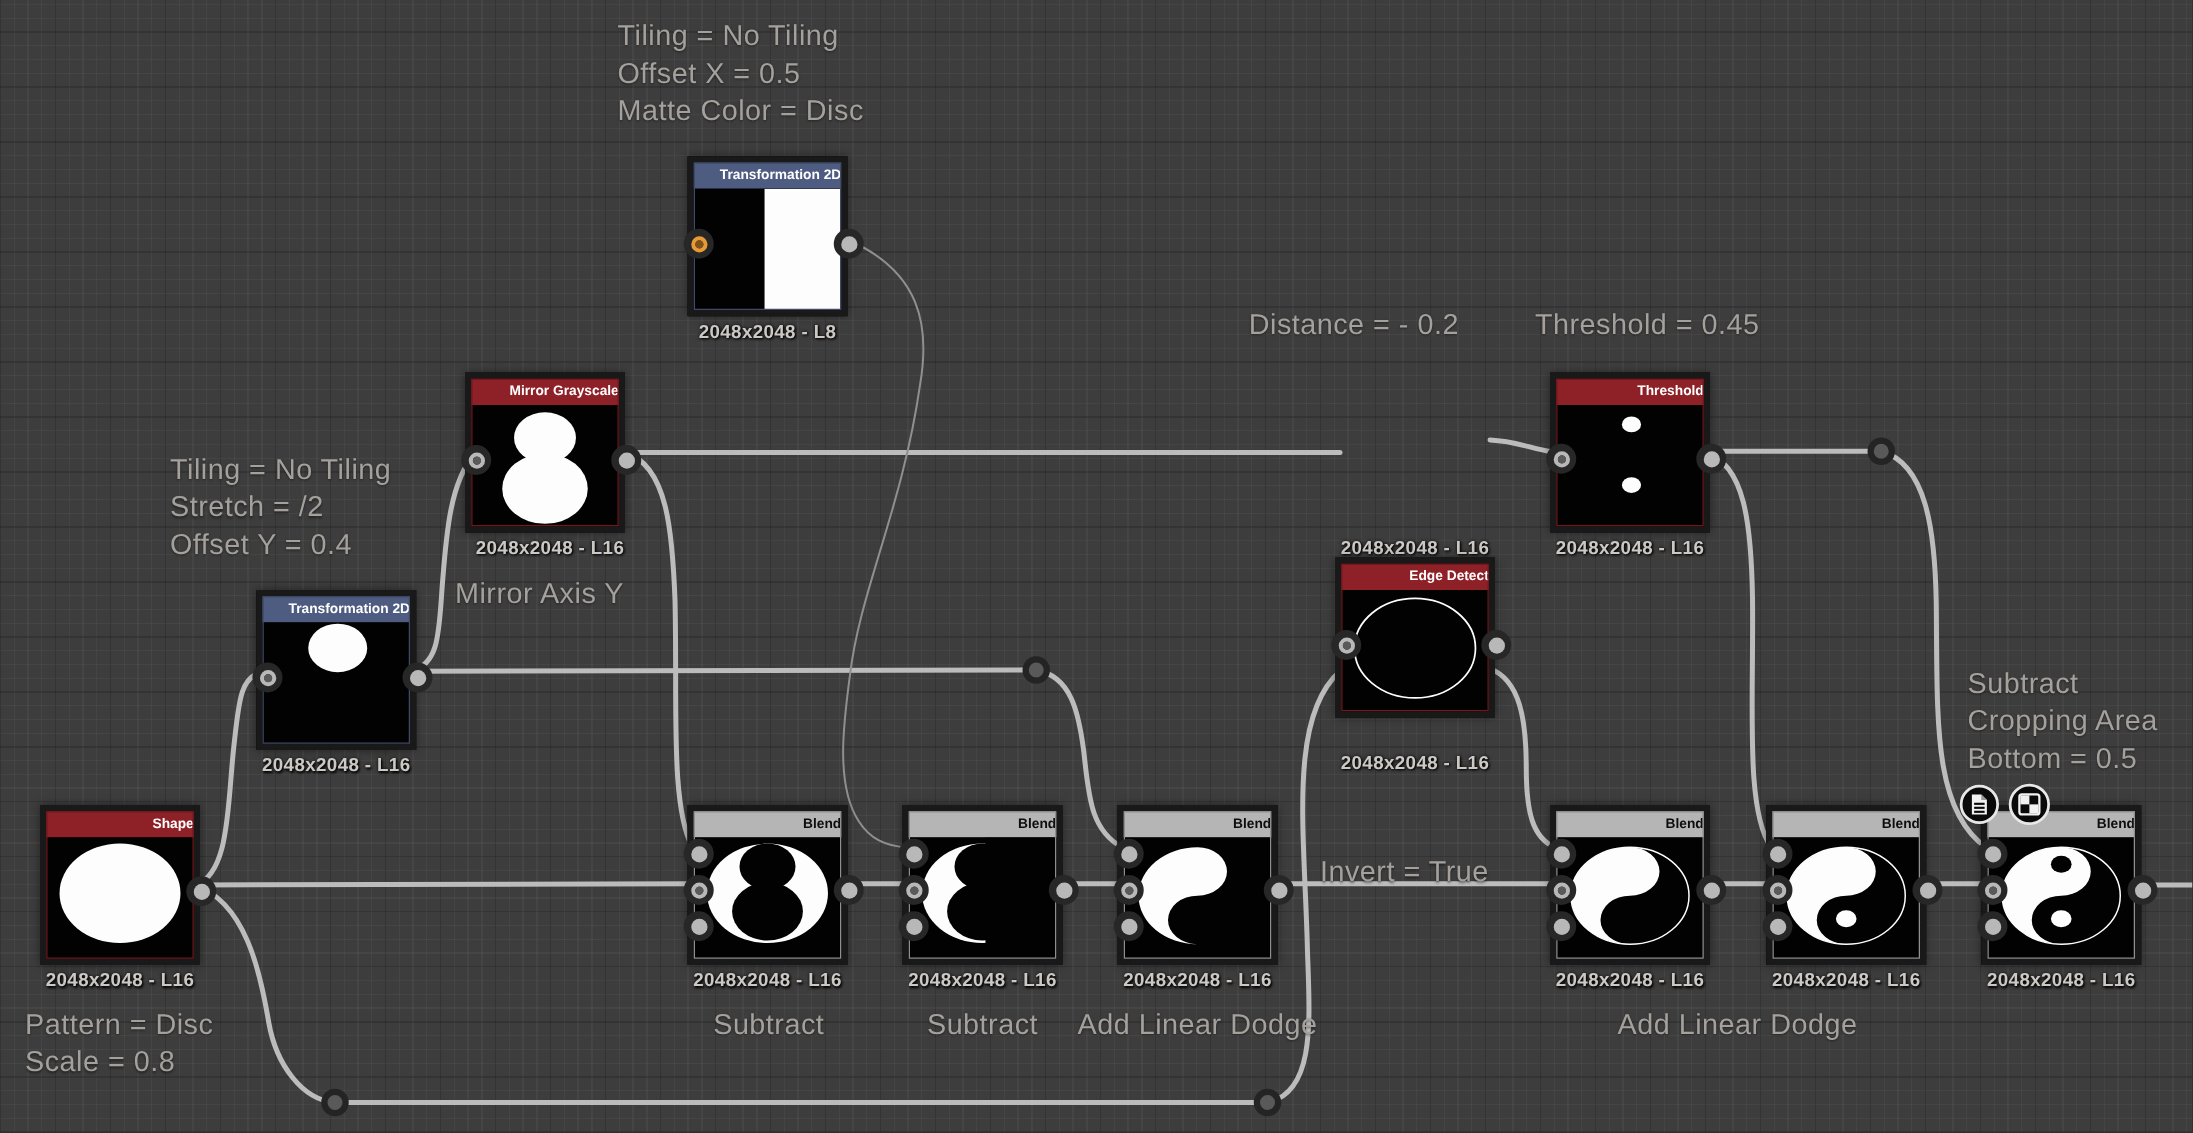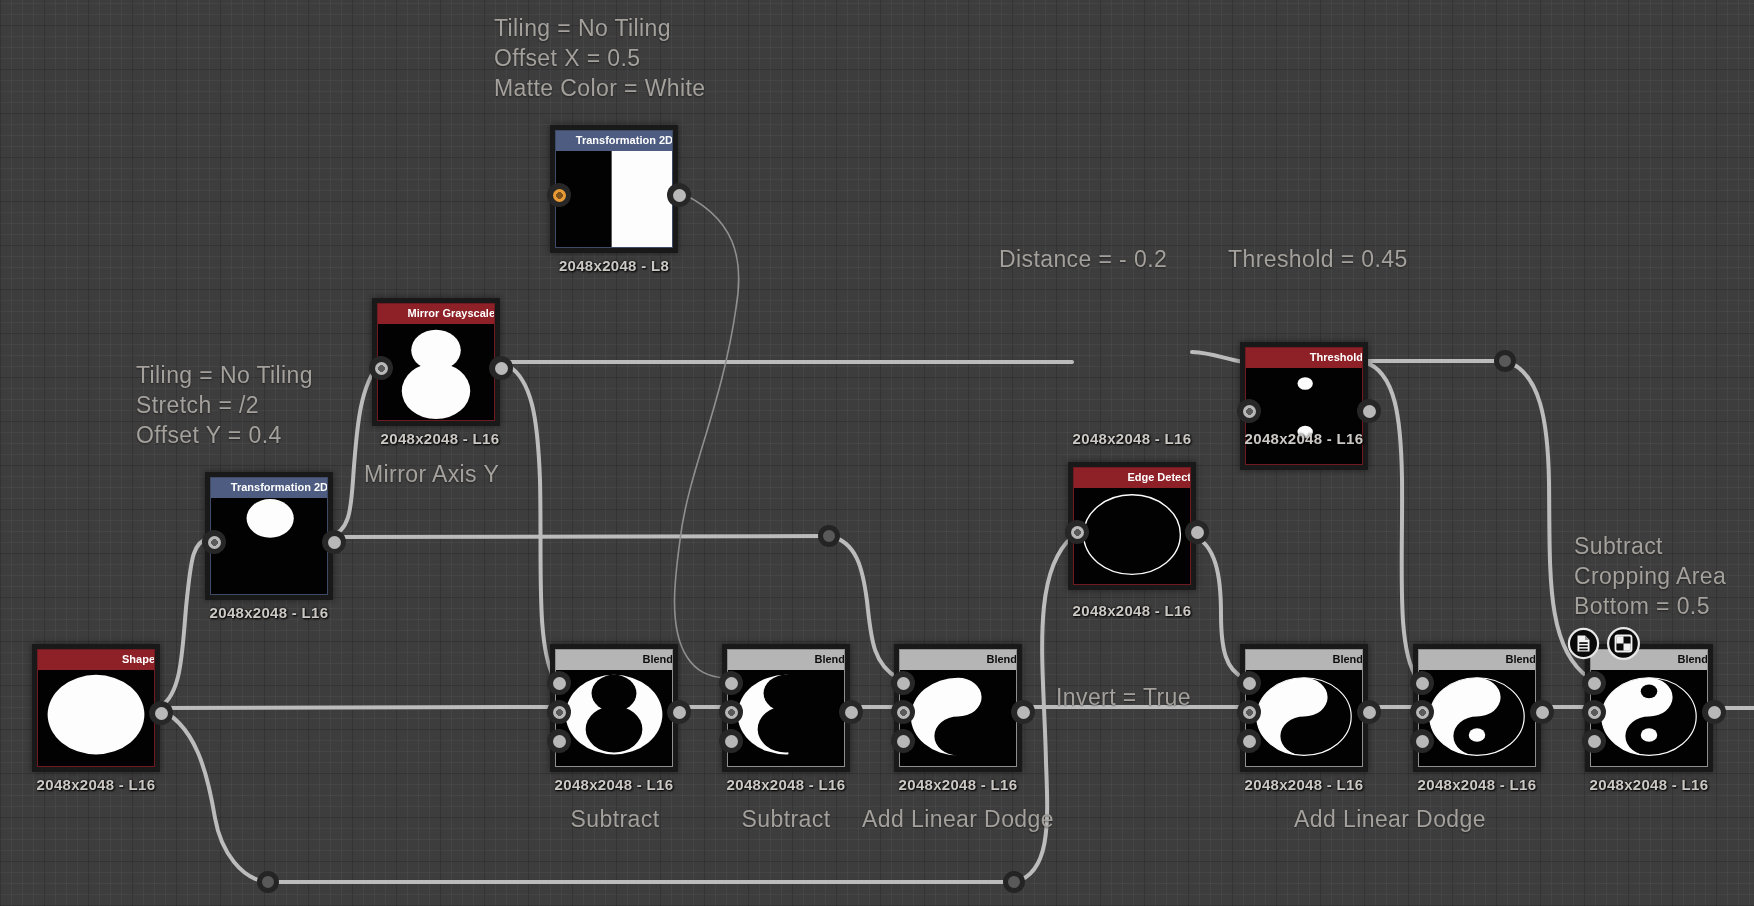--- a/index.html
+++ b/index.html
@@ -144,39 +144,39 @@
       </svg>
     </div>
     <div class="port pout" style="top:52px;">
         <i></i>
       </div>
   </div>
   <div class="caption" style="left:12px;top:776px;">2048x2048 - L16</div>
 
   <div class="caption" style="left:1048px;top:430px;">2048x2048 - L16</div>
 
-  <div class="node red" style="left:1240px;top:298px;margin-top:44px;">
+  <div class="node red" style="left:1240px;top:298px;">
     <div class="hdr">Threshold</div>
     <div class="preview">
       <svg viewBox="0 0 100 100" preserveAspectRatio="none">
         <rect width="100" height="100" fill="#020202"></rect>
         <circle cx="51" cy="16" r="6.5" fill="#fdfdfd"></circle>
         <circle cx="51" cy="66" r="6.5" fill="#fdfdfd"></circle>
       </svg>
     </div>
     <div class="port pin connected" style="top:52px;">
         <i></i>
       </div>
     <div class="port pout" style="top:52px;">
         <i></i>
       </div>
   </div>
   <div class="caption" style="left:1220px;top:430px;">2048x2048 - L16</div>
 
-  <div class="node red" style="left:1068px;top:462px;">
+  <div class="node red" style="left:1068px;top:446px;">
     <div class="hdr">Edge Detect</div>
     <div class="preview">
       <svg viewBox="0 0 100 100" preserveAspectRatio="none">
         <rect width="100" height="100" fill="#020202"></rect>
         <circle cx="50" cy="48" r="41" fill="none" stroke="#fdfdfd" stroke-width="1.4" vector-effect="non-scaling-stroke"></circle>
       </svg>
     </div>
     <div class="port pin connected" style="top:53px;">
         <i></i>
       </div>
@@ -350,31 +350,35 @@
       <circle cx="17.5" cy="17.5" r="15.4" fill="#0a0a0a" stroke="#e8e8e8" stroke-width="2.2"></circle>
       <rect x="9.5" y="9.5" width="16" height="16" rx="2" fill="none" stroke="#f2f2f2" stroke-width="1.8"></rect>
       <rect x="10.3" y="10.3" width="7.2" height="7.2" fill="#f2f2f2"></rect>
       <rect x="17.5" y="17.5" width="7.2" height="7.2" fill="#f2f2f2"></rect>
     </svg>
   </div>
 
   <div class="note" style="left:494px;top:13px;">
     <div>Tiling = No Tiling</div>
     <div>Offset X = 0.5</div>
-    <div>Matte Color = White</div>
+    <div>Matte Color = Disc</div>
   </div>
 
   <div class="note" style="left:136px;top:360px;">
     <div>Tiling = No Tiling</div>
     <div>Stretch = /2</div>
     <div>Offset Y = 0.4</div>
   </div>
 
   <div class="note" style="left:364px;top:459px;">Mirror Axis Y</div>
 
+  <div class="note" style="left:20px;top:804px;">
+    <div>Pattern = Disc</div>
+    <div>Scale = 0.8</div>
+  </div>
 
   <div class="note" style="left:999px;top:244px;">Distance = - 0.2</div>
   <div class="note" style="left:1228px;top:244px;">Threshold = 0.45</div>
   <div class="note" style="left:1056px;top:634px;margin-top:48px;">Invert = True</div>
 
   <div class="note center" style="left:551px;top:804px;width:128px;">Subtract</div>
   <div class="note center" style="left:722px;top:804px;width:128px;">Subtract</div>
   <div class="note center" style="left:808px;top:804px;width:300px;">Add Linear Dodge</div>
   <div class="note center" style="left:1240px;top:804px;width:300px;">Add Linear Dodge</div>
 

